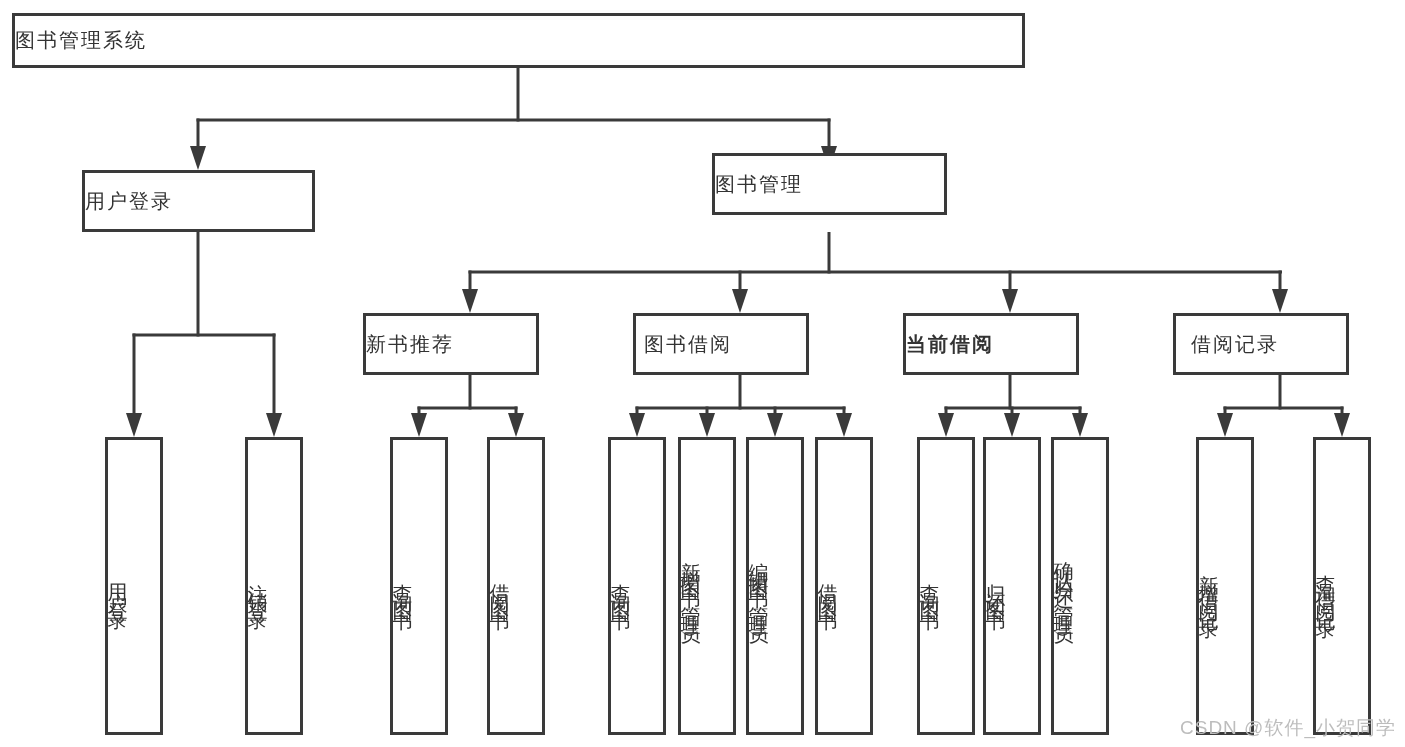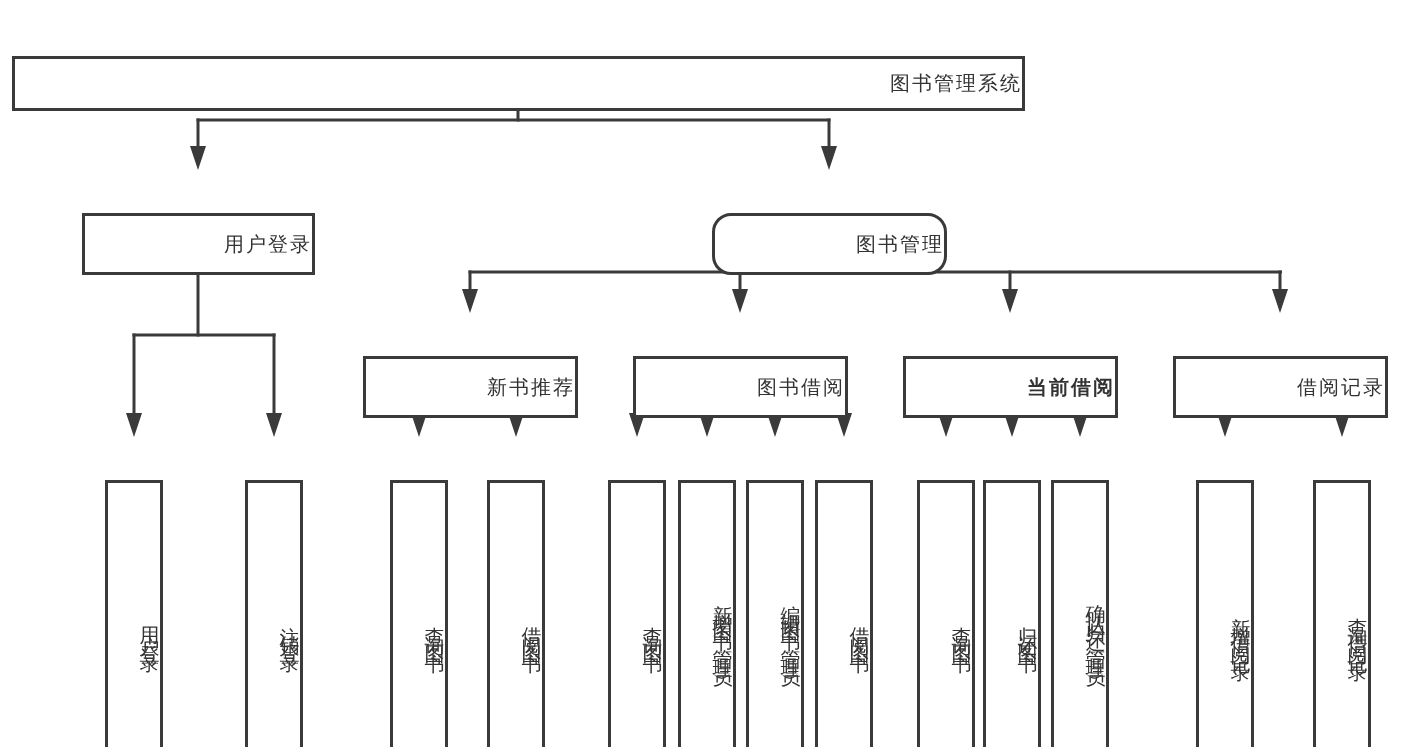--- a/index.html
+++ b/index.html
@@ -28,34 +28,33 @@
   }
   svg.connectors line { stroke: var(--line); stroke-width: 3; }
   svg.connectors polygon { fill: var(--line); }
 
   .node {
     position: absolute;
     background: var(--fill);
     border: 3px solid var(--line);
     display: flex;
     align-items: center;
-    justify-content: flex-end;
+    justify-content: flex-start;
     color: var(--text);
     font-size: 20px;
     letter-spacing: 2px;
     white-space: nowrap;
-    margin-top: 43px;
   }
 
   .node.root      { left: 12px;  top: 13px;  width: 1013px; height: 55px; }
   .node.l2-a      { left: 82px;  top: 170px; width: 233px;  height: 62px; }
-  .node.l2-b      { left: 712px; top: 170px; width: 235px;  height: 62px; border-radius: 19px; }
-  .node.l3        { top: 313px; height: 62px; width: 215px; }
+  .node.l2-b      { left: 712px; top: 153px; width: 235px;  height: 62px; }
+  .node.l3        { top: 313px; height: 62px; width: 176px; }
   .node.l3-0 { left: 363px; }
-  .node.l3-1 { left: 633px; }
+  .node.l3-1 { left: 633px; padding-left: 8px; }
   .node.l3-2 { left: 903px; font-weight: bold; }
   .node.l3-3 { left: 1173px; padding-left: 15px; }
 
   .node.leaf {
     top: 437px;
     width: 58px;
     height: 298px;
     font-size: 20px;
   }
   .leaf span {
@@ -231,14 +230,15 @@
     <span>确认归还（管理员）</span>
   </div>
 
   <div class="node leaf leaf-g30">
     <span>新增借阅记录</span>
   </div>
   <div class="node leaf leaf-g31">
     <span>查询借阅记录</span>
   </div>
 
+  <div class="watermark">CSDN @软件_小贺同学</div>
 
 </div>
 
 </body></html>

